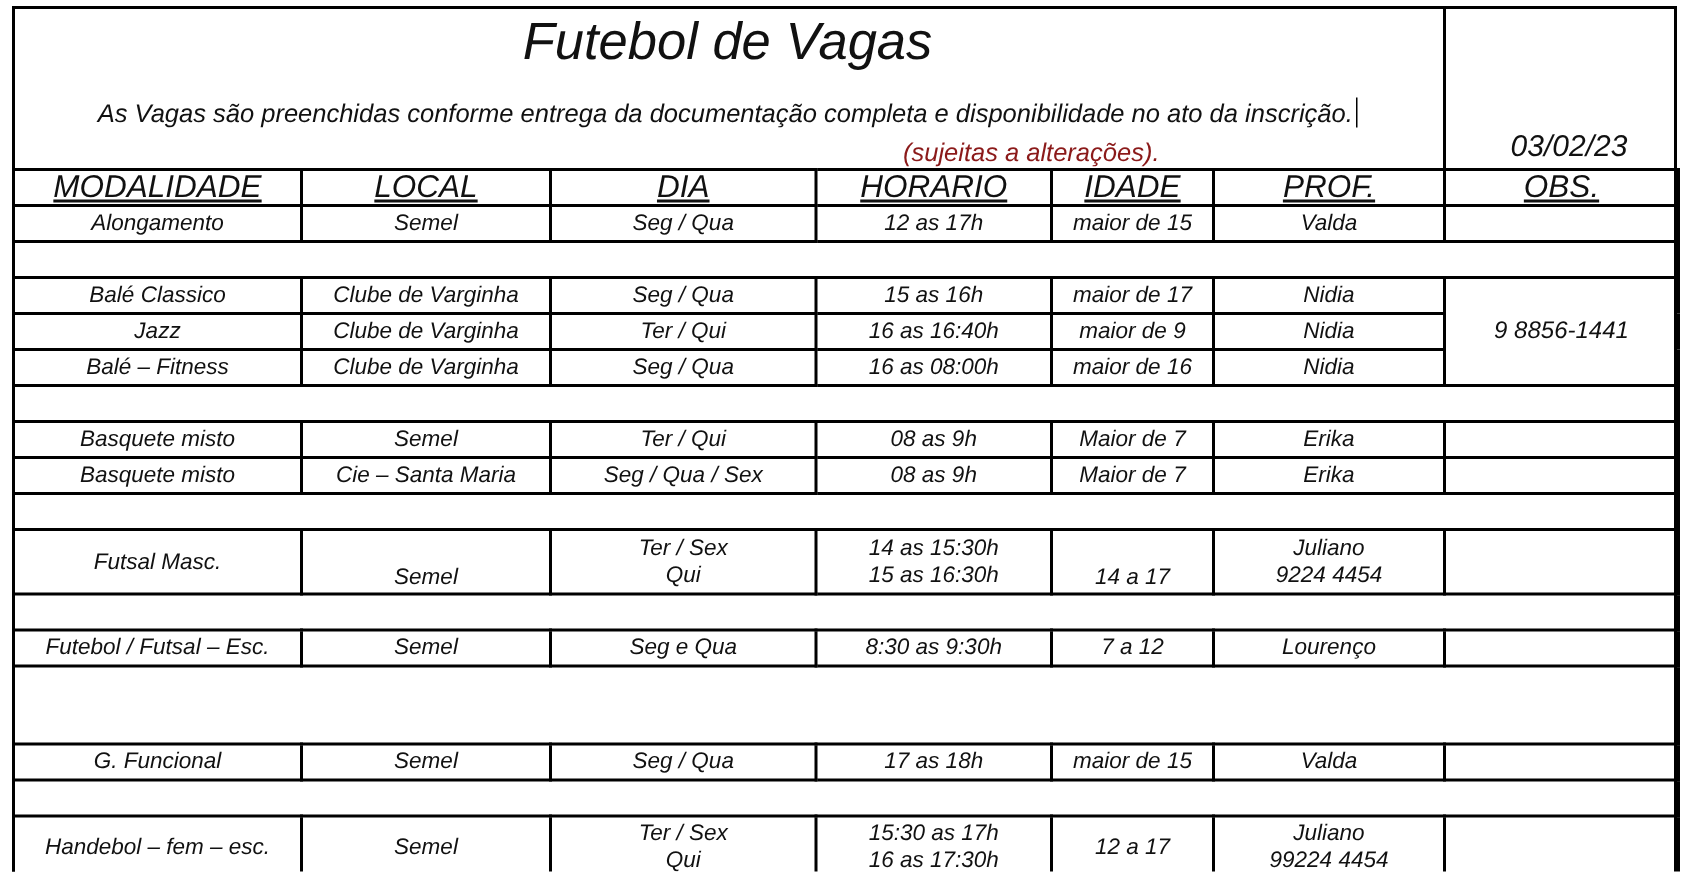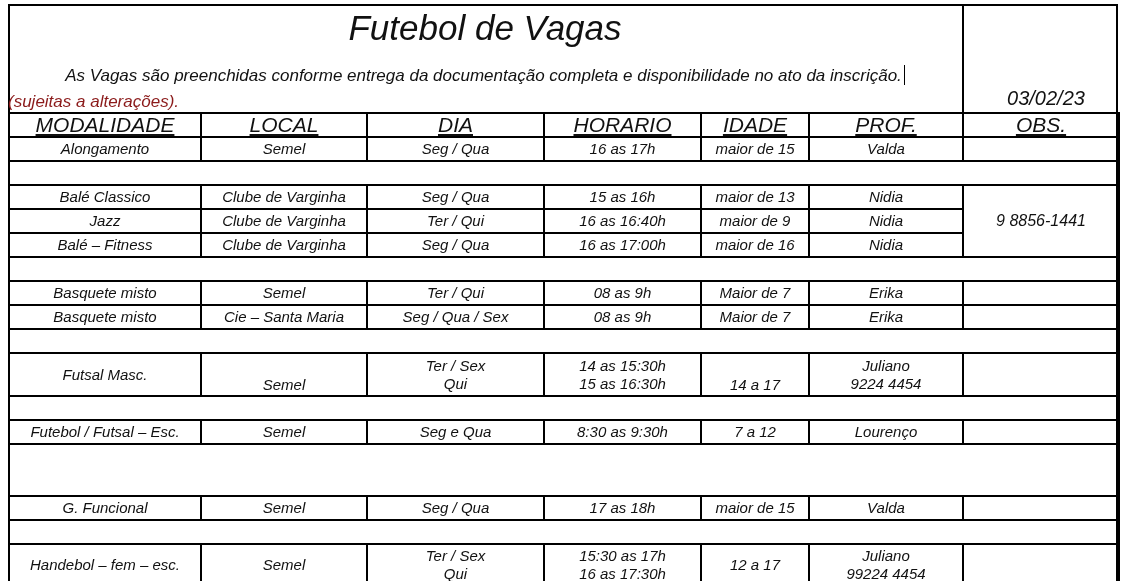--- a/index.html
+++ b/index.html
@@ -5,21 +5,21 @@
   html, body { margin:0; padding:0; background:#ffffff; }
   body { width:1132px; height:581px; overflow:hidden; position:relative;
          font-family:"Liberation Sans", sans-serif; color:#111; }
   .sheet { position:absolute; left:8px; top:4px; width:1110px; height:590px;
            border-left:2px solid #000; border-top:2px solid #000; border-right:2px solid #000; box-sizing:border-box; }
   .title-block { position:absolute; left:8px; top:4px; width:954px; height:108px; }
   .title { position:absolute; left:0; width:954px; top:4px; text-align:center;
            font-style:italic; font-size:35px; }
   .subtitle { position:absolute; left:0; width:954px; top:61px; text-align:center;
               font-style:italic; font-size:17px; }
-  .note { position:absolute; left:0; width:765px; top:88px; text-align:left;
+  .note { position:absolute; left:0; width:765px; top:88px; text-align:right;
           font-style:italic; font-size:17px; color:#8b1a1a; }
   .cursor { display:inline-block; width:1px; height:20px; background:#000; vertical-align:-4px; margin-left:2px; }
   .date-box { position:absolute; left:962px; top:4px; width:156px; height:108px;
               border-left:2px solid #000; box-sizing:border-box; }
   .date { position:absolute; left:0; right:0; top:83px; text-align:center; font-style:italic; font-size:20px;padding-left:10px; }
   table { position:absolute; left:8px; top:112px; border-collapse:collapse; table-layout:fixed; width:1110px; }
   td, th { border:2px solid #000; padding:0; text-align:center; font-style:italic;
            font-weight:normal; overflow:hidden; white-space:nowrap; }
   th { font-size:21px; height:22px; line-height:22px;text-decoration:underline; }
   td { font-size:15px; height:22px; line-height:20px; }
@@ -63,51 +63,51 @@
     <th>HORARIO</th>
     <th>IDADE</th>
     <th>PROF.</th>
     <th>OBS.</th>
   </tr>
 
   <tr>
     <td>Alongamento</td>
     <td>Semel</td>
     <td>Seg / Qua</td>
-    <td>16 as 17h</td>
+    <td>12 as 17h</td>
     <td>maior de 15</td>
     <td>Valda</td>
     <td></td>
   </tr>
   <tr class="gap">
         <td colspan="7"></td>
       </tr>
 
   <tr>
     <td>Balé Classico</td>
     <td>Clube de Varginha</td>
     <td>Seg / Qua</td>
     <td>15 as 16h</td>
-    <td>maior de 13</td>
+    <td>maior de 17</td>
     <td>Nidia</td>
     <td rowspan="3" class="obs-phone">9 8856-1441</td>
   </tr>
   <tr>
     <td>Jazz</td>
     <td>Clube de Varginha</td>
     <td>Ter / Qui</td>
     <td>16 as 16:40h</td>
     <td>maior de 9</td>
     <td>Nidia</td>
   </tr>
   <tr>
     <td>Balé – Fitness</td>
     <td>Clube de Varginha</td>
     <td>Seg / Qua</td>
-    <td>16 as 17:00h</td>
+    <td>16 as 08:00h</td>
     <td>maior de 16</td>
     <td>Nidia</td>
   </tr>
   <tr class="gap">
         <td colspan="7"></td>
       </tr>
 
   <tr>
     <td>Basquete misto</td>
     <td>Semel</td>

